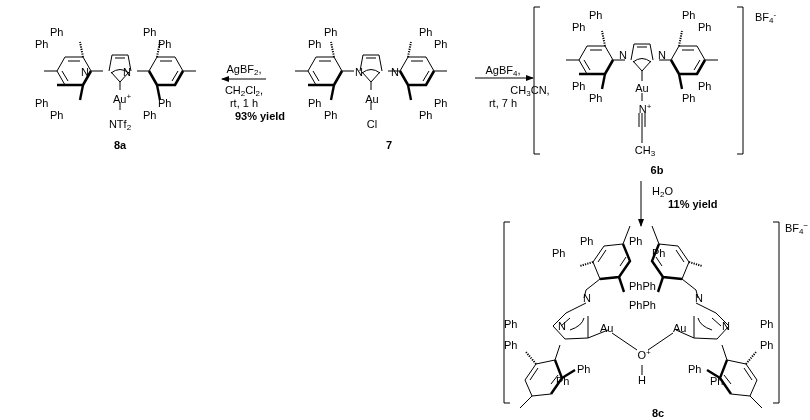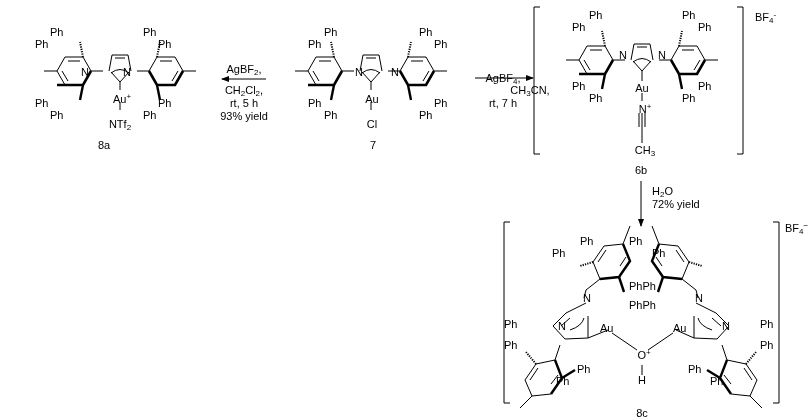--- a/index.html
+++ b/index.html
@@ -1,19 +1,19 @@
 <!DOCTYPE html>
 <html><head>
 <meta charset="utf-8">
 <style>
   html,body{margin:0;padding:0;background:#fff;}
   #canvas{position:relative;width:810px;height:420px;overflow:hidden;background:#fff;font-family:"Liberation Sans",sans-serif;color:#000;}
   svg{position:absolute;left:0;top:0;}
   .lbl{position:absolute;font-size:11px;line-height:12px;white-space:nowrap;}
-  .bold{font-weight:normal;}
+  .bold{font-weight:bold;margin-left:16px;}
   .ctr{transform:translateX(-50%);text-align:center;}
   sub{font-size:8px;vertical-align:-2px;line-height:0;}
   sup{font-size:8px;vertical-align:4px;line-height:0;}
 </style>
 </head>
 <body>
 
 <div id="canvas">
 
 <svg width="810" height="420" viewBox="0 0 810 420" stroke="#000" fill="none" stroke-width="1">
@@ -138,59 +138,59 @@
 <span class="lbl" style="left:158px;top:97px">Ph</span>
 <span class="lbl" style="left:143px;top:109px">Ph</span>
 <span class="lbl" style="left:81px;top:66px">N</span>
 <span class="lbl" style="left:123px;top:66px">N</span>
 <span class="lbl ctr" style="left:122px;top:93px"><span>Au</span><sup>+</sup></span>
 <span class="lbl ctr" style="left:120px;top:118px"><span>NTf</span><sub>2</sub></span>
 <span class="lbl bold ctr" style="left:104px;top:139px">8a</span>
 
 <span class="lbl ctr" style="left:244px;top:63px"><span>AgBF</span><sub>2</sub><span>,</span></span>
 <span class="lbl ctr" style="left:244px;top:84px"><span>CH</span><sub>2</sub><span>Cl</span><sub>2</sub><span>,</span></span>
-<span class="lbl ctr" style="left:244px;top:97px">rt, 5 h</span>
+<span class="lbl ctr" style="left:244px;top:97px">rt, 1 h</span>
 <span class="lbl bold ctr" style="left:244px;top:110px">93% yield</span>
 
 <span class="lbl" style="left:324px;top:26px">Ph</span>
 <span class="lbl" style="left:308px;top:38px">Ph</span>
 <span class="lbl" style="left:419px;top:26px">Ph</span>
 <span class="lbl" style="left:434px;top:38px">Ph</span>
 <span class="lbl" style="left:308px;top:97px">Ph</span>
 <span class="lbl" style="left:324px;top:109px">Ph</span>
 <span class="lbl" style="left:434px;top:97px">Ph</span>
 <span class="lbl" style="left:419px;top:109px">Ph</span>
 <span class="lbl" style="left:355px;top:66px">N</span>
 <span class="lbl" style="left:391px;top:66px">N</span>
 <span class="lbl ctr" style="left:372px;top:93px">Au</span>
 <span class="lbl ctr" style="left:372px;top:118px">Cl</span>
 <span class="lbl bold ctr" style="left:373px;top:139px">7</span>
 
-<span class="lbl ctr" style="left:503px;top:72px"><span>AgBF</span><sub>4</sub><span>,</span></span>
+<span class="lbl ctr" style="left:503px;top:64px"><span>AgBF</span><sub>4</sub><span>,</span></span>
 <span class="lbl ctr" style="left:530px;top:84px"><span>CH</span><sub>3</sub><span>CN,</span></span>
 <span class="lbl ctr" style="left:503px;top:97px">rt, 7 h</span>
 
 <span class="lbl" style="left:589px;top:9px">Ph</span>
 <span class="lbl" style="left:572px;top:21px">Ph</span>
 <span class="lbl" style="left:682px;top:9px">Ph</span>
 <span class="lbl" style="left:698px;top:21px">Ph</span>
 <span class="lbl" style="left:572px;top:80px">Ph</span>
 <span class="lbl" style="left:589px;top:92px">Ph</span>
 <span class="lbl" style="left:698px;top:80px">Ph</span>
 <span class="lbl" style="left:682px;top:92px">Ph</span>
 <span class="lbl" style="left:619px;top:49px">N</span>
 <span class="lbl" style="left:658px;top:49px">N</span>
 <span class="lbl ctr" style="left:642px;top:82px">Au</span>
 <span class="lbl ctr" style="left:645px;top:103px"><span>N</span><sup>+</sup></span>
 <span class="lbl ctr" style="left:645px;top:144px"><span>CH</span><sub>3</sub></span>
 <span class="lbl" style="left:755px;top:11px"><span>BF</span><sub>4</sub><sup>-</sup></span>
 <span class="lbl bold ctr" style="left:641px;top:164px">6b</span>
 
 <span class="lbl" style="left:652px;top:185px"><span>H</span><sub>2</sub><span>O</span></span>
-<span class="lbl bold" style="left:652px;top:198px">72% yield</span>
+<span class="lbl bold" style="left:652px;top:198px">11% yield</span>
 
 <span class="lbl" style="left:552px;top:247px">Ph</span>
 <span class="lbl" style="left:580px;top:235px">Ph</span>
 <span class="lbl" style="left:629px;top:235px">Ph</span>
 <span class="lbl" style="left:652px;top:247px">Ph</span>
 <span class="lbl" style="left:629px;top:280px">PhPh</span>
 <span class="lbl" style="left:629px;top:299px">PhPh</span>
 <span class="lbl" style="left:583px;top:292px">N</span>
 <span class="lbl" style="left:695px;top:292px">N</span>
 <span class="lbl" style="left:558px;top:320px">N</span>

